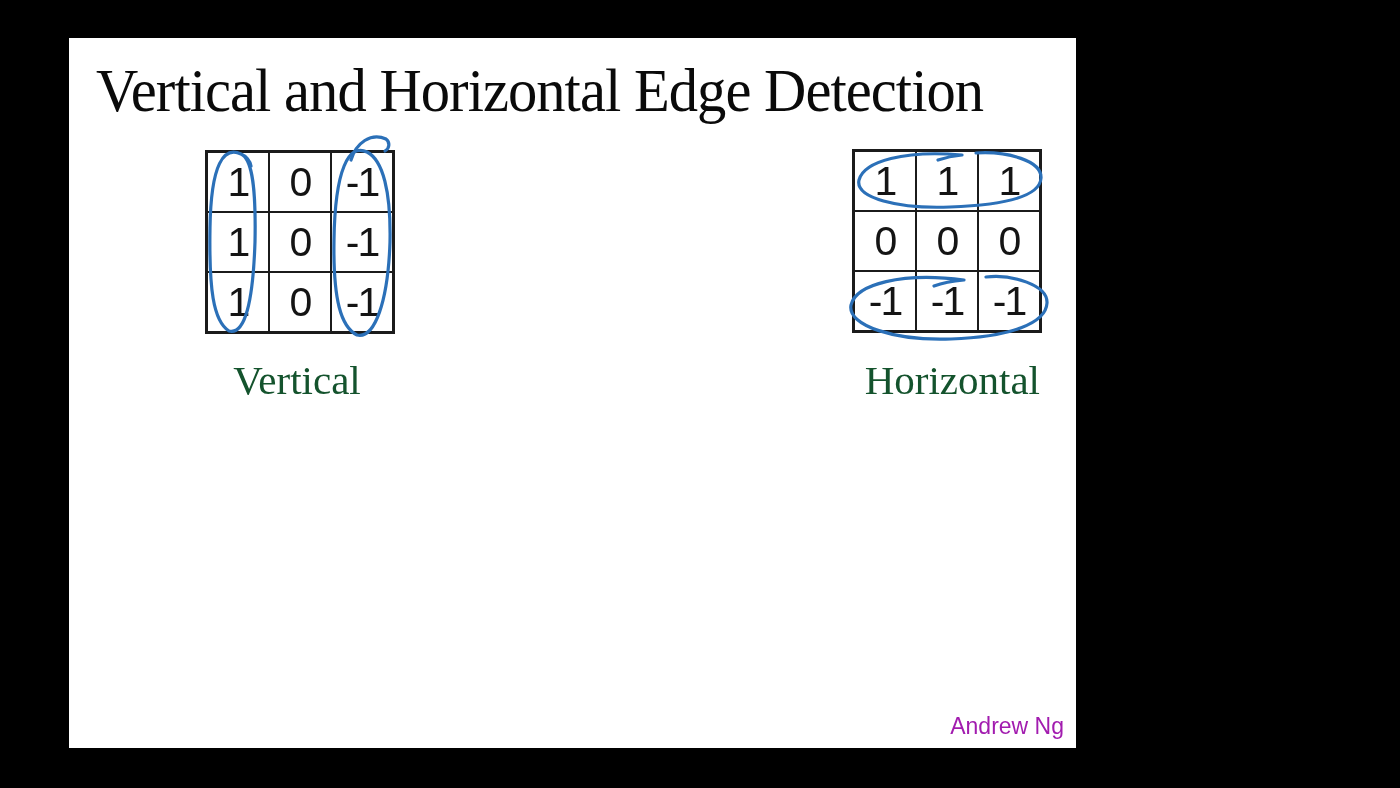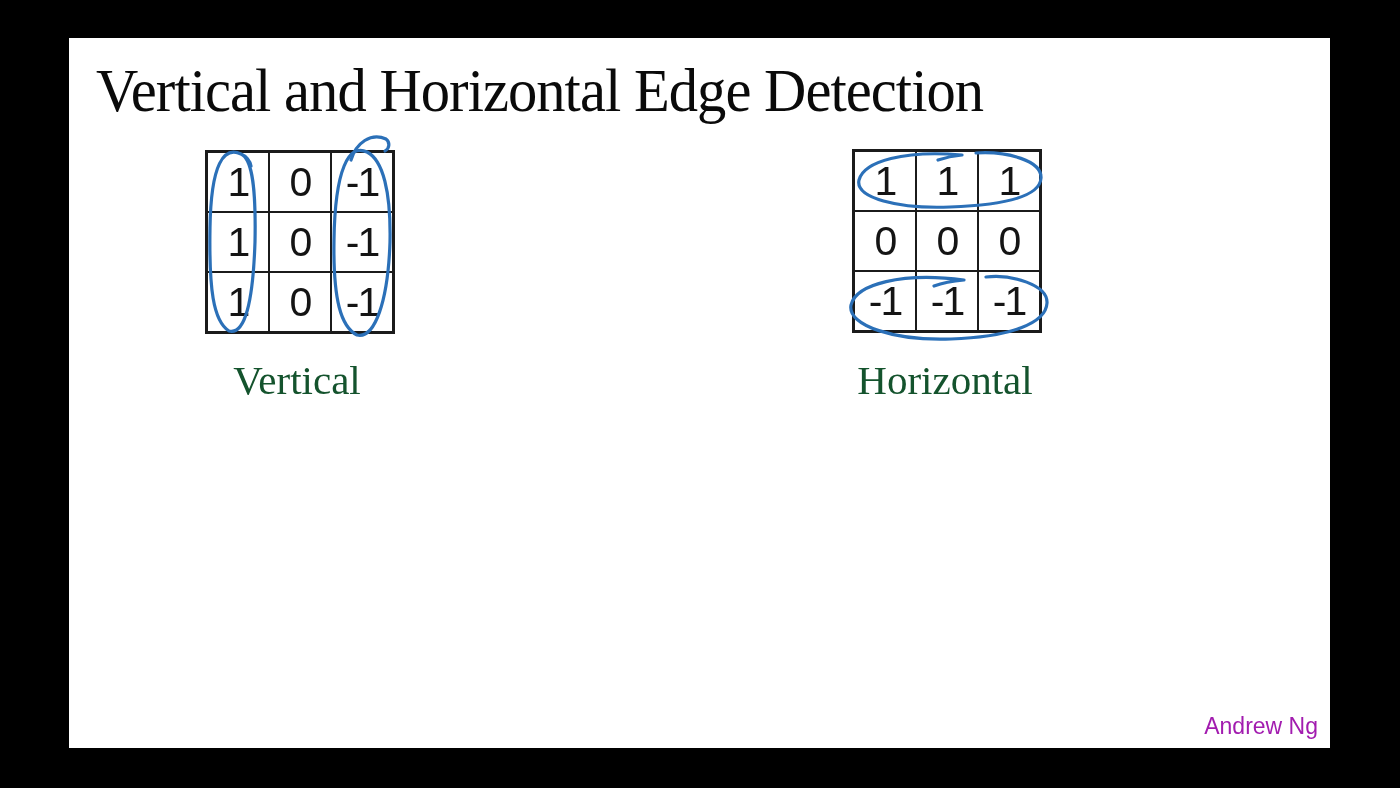--- a/index.html
+++ b/index.html
@@ -2,21 +2,21 @@
 <html><head>
 <meta charset="utf-8">
 <style>
   * { margin: 0; padding: 0; box-sizing: border-box; }
   html, body { width: 1400px; height: 788px; background: #000; overflow: hidden; }
   body { position: relative; font-family: "Liberation Serif", serif; }
 
   .slide {
     position: absolute;
     left: 69px; top: 38px;
-    width: 1261px; height: 710px;
+    width: 1007px; height: 710px;
     background: #ffffff;
   }
 
   .title {
     position: absolute;
     left: 27px; top: 22px;
     font-family: "Liberation Serif", serif;
     font-size: 61px;
     line-height: 1.0;
     letter-spacing: -1px;
@@ -52,21 +52,21 @@
   .filter-label {
     position: absolute;
     width: 190px;
     text-align: center;
     font-family: "Liberation Serif", serif;
     font-size: 41px;
     color: #14532d;
     top: 318px;
   }
   .label-left  { left: 133px; }
-  .label-right { left: 781px; }
+  .label-right { left: 781px; text-align: right; }
 
   .author {
     position: absolute;
     right: 12px; bottom: 8px;
     font-family: "Liberation Sans", sans-serif;
     font-size: 23px;
     color: #a21caf;
   }
 
   .ink-overlay {

